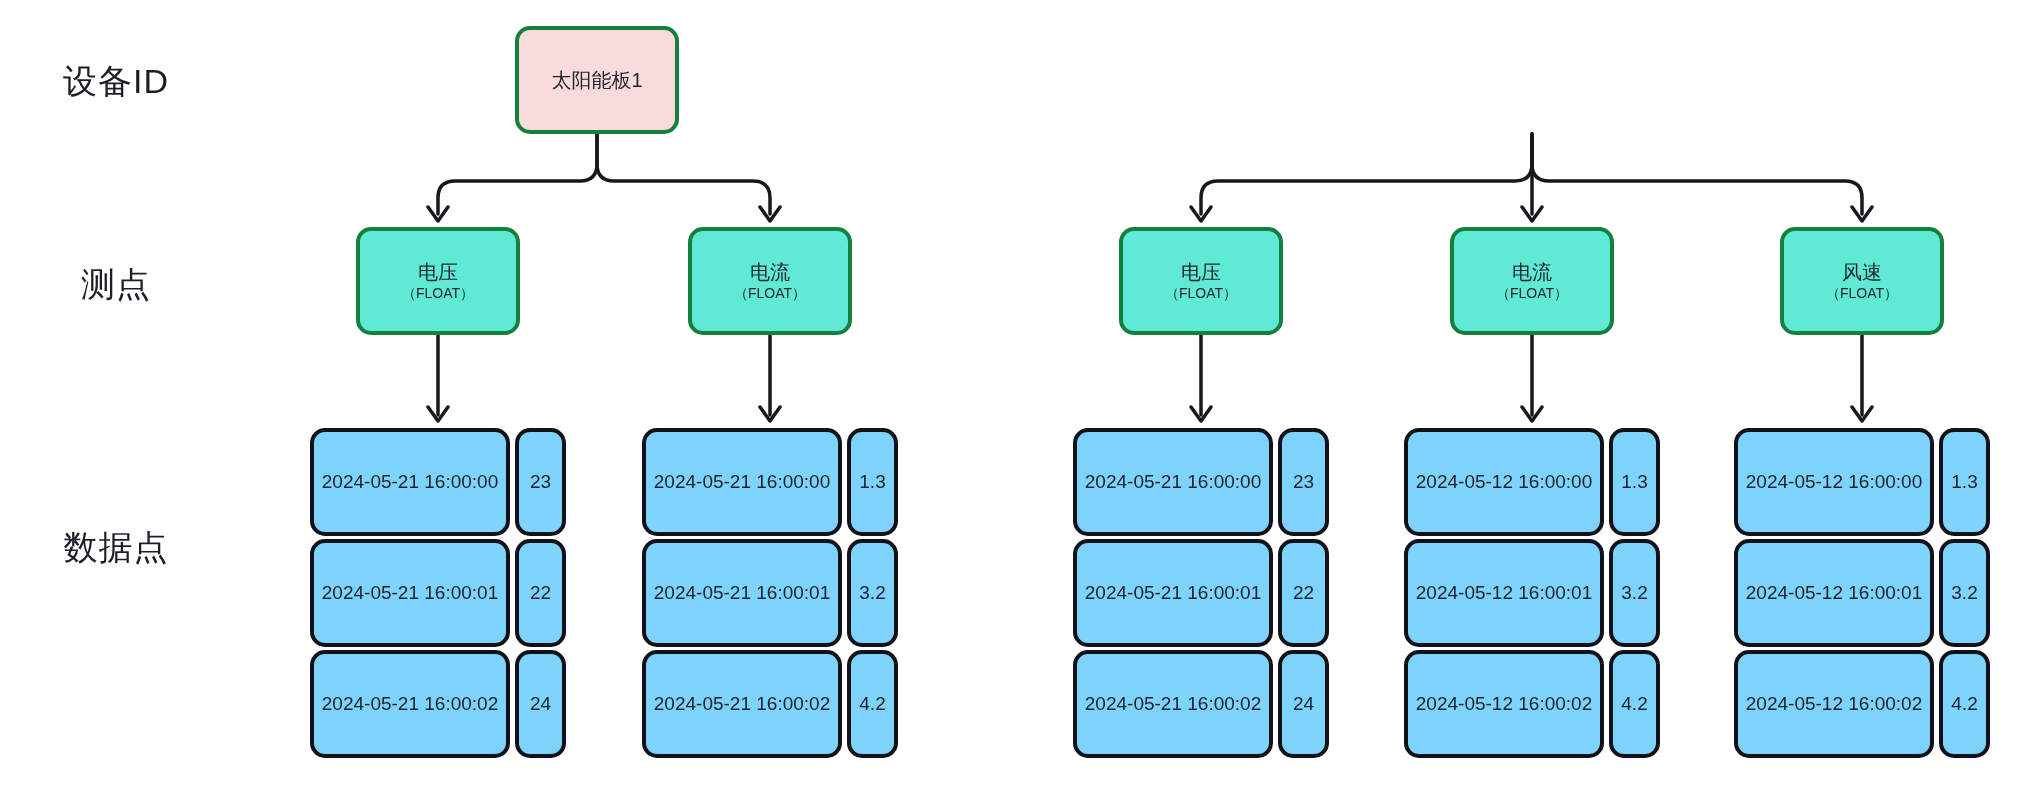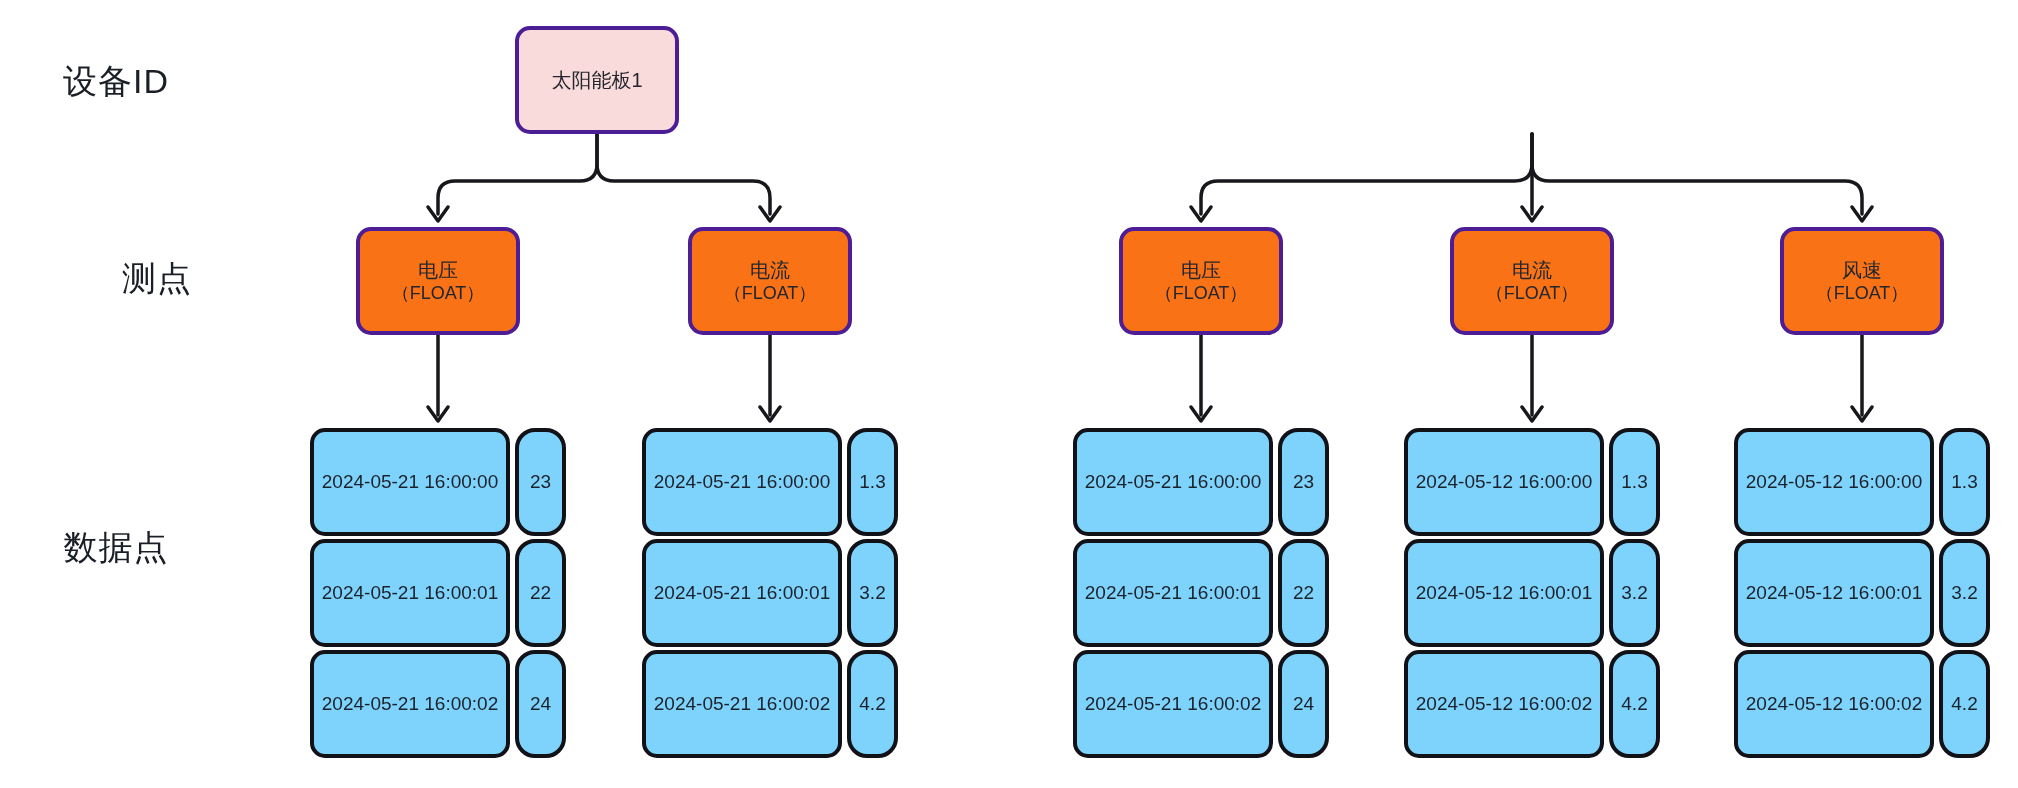--- a/index.html
+++ b/index.html
@@ -17,44 +17,44 @@
     font-size:34px;
     font-weight:500;
     color:#1a1e27;
     letter-spacing:1px;
     line-height:1;
   }
   .node{
     position:absolute;
     width:164px;height:108px;
     box-sizing:border-box;
-    border:4px solid #4c1d95;
+    border:4px solid #15803d;
     border-radius:15px;
     display:flex;flex-direction:column;
     align-items:center;justify-content:center;
     text-align:center;
   }
   .device{background:#f9dbdb;top:26px;}
-  .measure{background:#f97316;top:227px;}
+  .measure{background:#5eead4;top:227px;}
   .node .line1{font-size:20px;color:#23262e;line-height:1;}
-  .node .line2{font-size:18px;color:#23262e;line-height:1;margin-top:4px;}
+  .node .line2{font-size:14px;color:#23262e;line-height:1;margin-top:4px;}
   .device .line1{font-size:20px;}
   .ts-box,.val-box{
     position:absolute;
     box-sizing:border-box;
     height:108px;
     background:#7dd3fc;
     border:4px solid #111118;
     border-radius:15px;
     display:flex;align-items:center;justify-content:center;
     font-size:19px;color:#1c212b;
     white-space:nowrap;
   }
   .ts-box{width:200px;}
-  .val-box{width:51px;border-radius:20px;}
+  .val-box{width:51px;}
   svg#edges{position:absolute;left:0;top:0;pointer-events:none;}
   svg#edges path{stroke:#17171c;stroke-width:3.5;fill:none;stroke-linecap:round;stroke-linejoin:round;}
 </style>
 </head>
 <body>
 
 <div id="canvas">
 
   <svg id="edges" width="2018" height="788" viewBox="0 0 2018 788">
 
@@ -76,21 +76,21 @@
     <path d="M 760 407 L 770 421 L 780 407"></path>
     <path d="M 1201 335 V 415"></path>
     <path d="M 1191 407 L 1201 421 L 1211 407"></path>
     <path d="M 1532 335 V 415"></path>
     <path d="M 1522 407 L 1532 421 L 1542 407"></path>
     <path d="M 1862 335 V 415"></path>
     <path d="M 1852 407 L 1862 421 L 1872 407"></path>
   </svg>
 
   <div class="row-label" style="top:64px;">设备ID</div>
-  <div class="row-label" style="top:261px;text-align:right;">测点</div>
+  <div class="row-label" style="top:267px;">测点</div>
   <div class="row-label" style="top:530px;">数据点</div>
 
   <div class="node device" style="left:515px;">
     <div class="line1">太阳能板1</div>
   </div>
 
   <div class="node measure" style="left:356px;">
     <div class="line1">电压</div>
     <div class="line2">（FLOAT）</div>
   </div>

